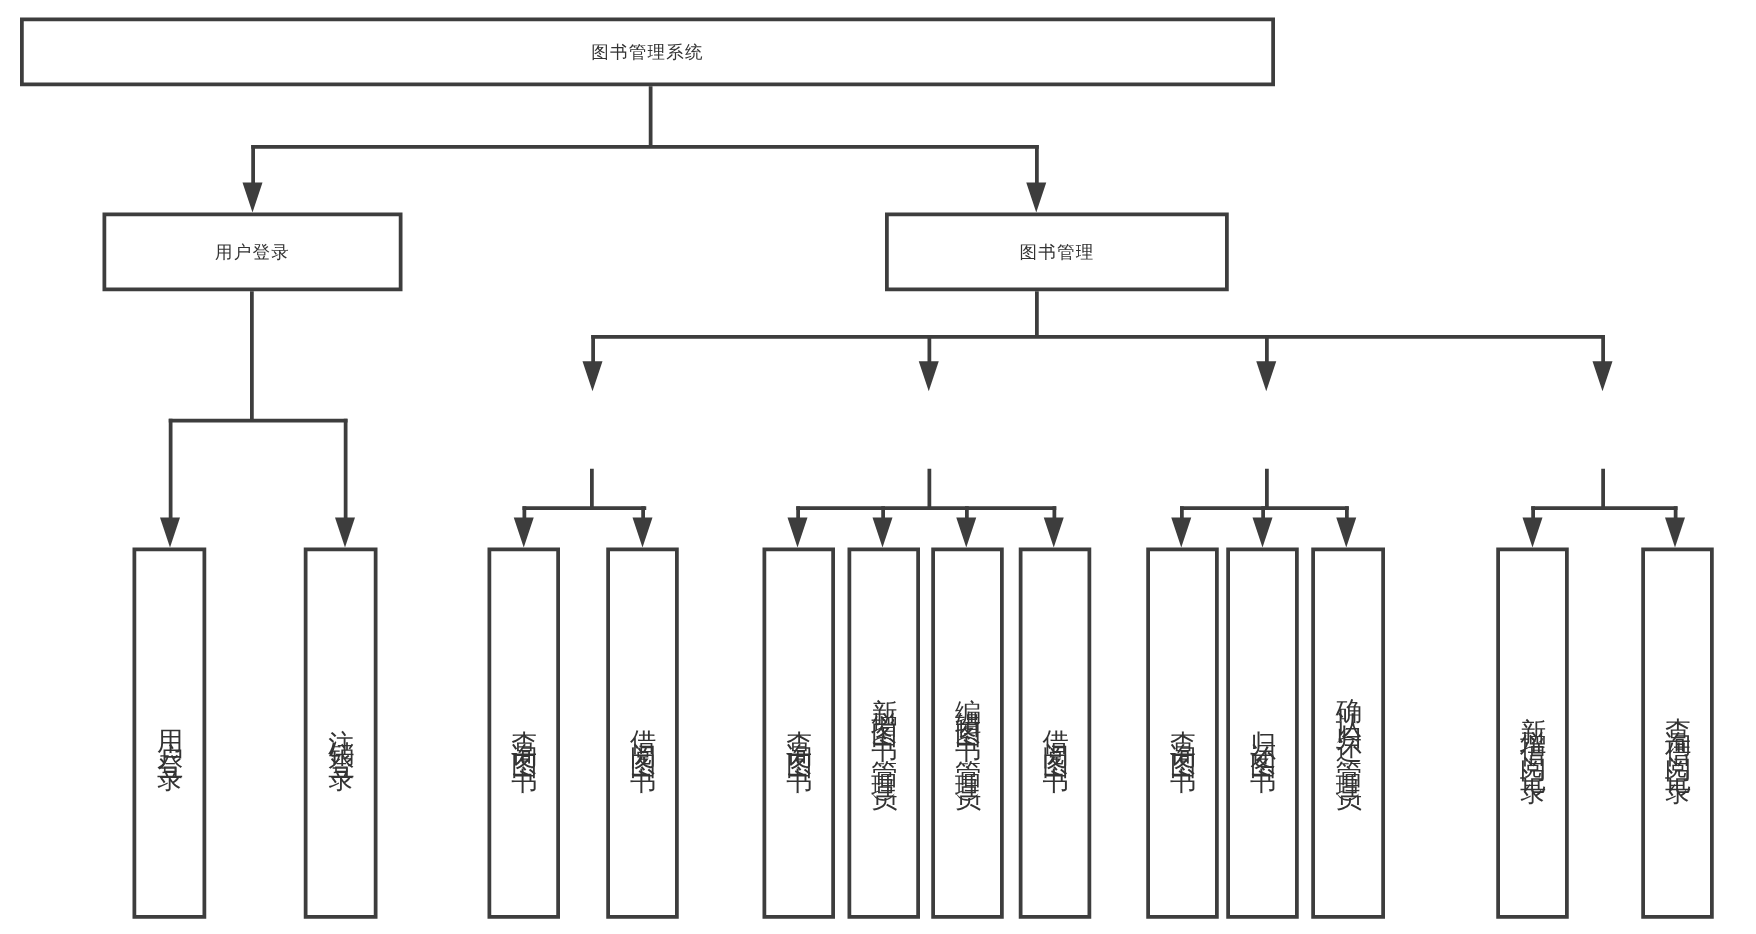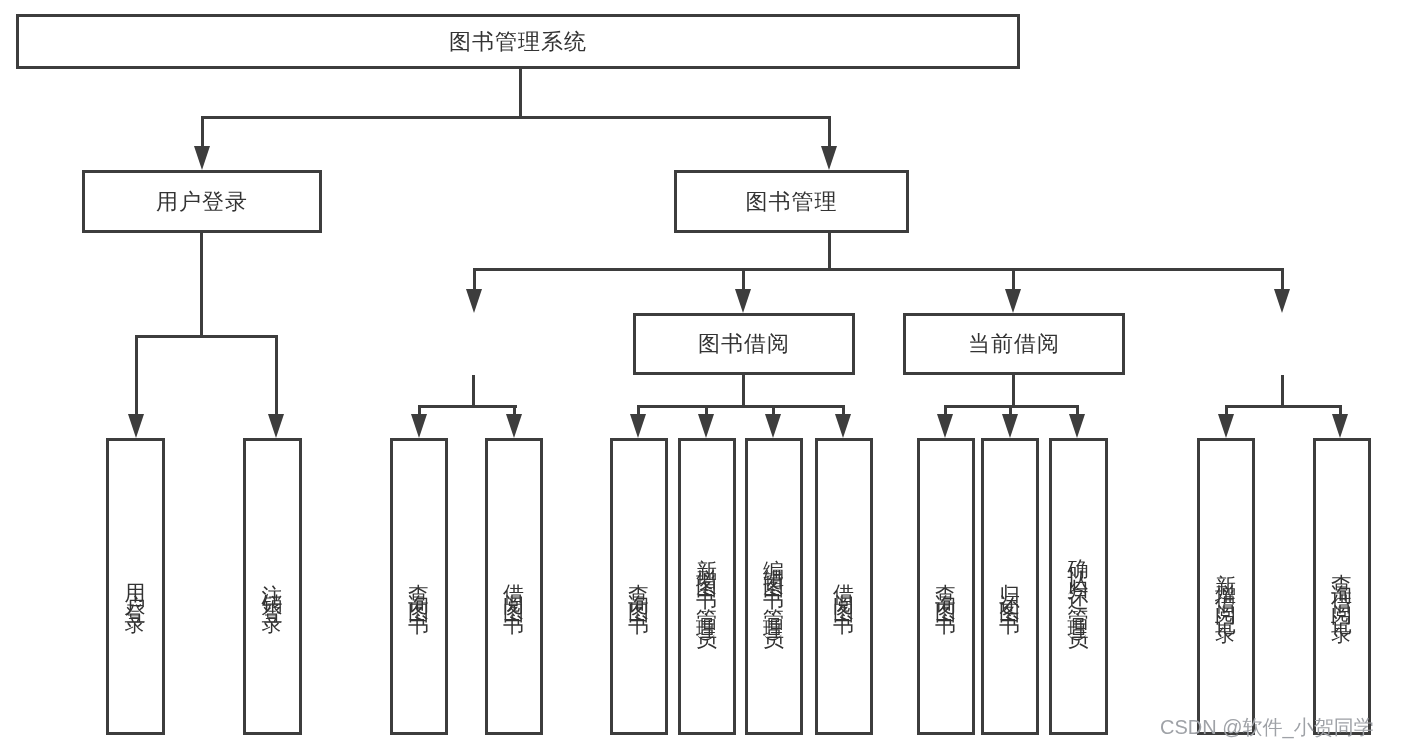--- a/index.html
+++ b/index.html
@@ -12,21 +12,21 @@
   }
   .box{
     position:absolute;
     box-sizing:border-box;
     border:3px solid var(--line,#3d3d3d);
     background:#fff;
     display:flex;align-items:center;justify-content:center;
     color:var(--text,#333333);
   }
   .box .hl{
-    font-size:22px;
+    font-size:14px;
     letter-spacing:1px;
     white-space:nowrap;
   }
   .leaf .vl{
     writing-mode:vertical-rl;
     text-orientation:mixed;
     font-size:21px;
     line-height:1;
     letter-spacing:10px;
     color:var(--text,#333333);
@@ -62,21 +62,21 @@
   <div class="line" style="left:519px;top:69px;width:3px;height:49px"></div>
   <div class="line" style="left:201px;top:116px;width:630px;height:3px"></div>
   <div class="line" style="left:201px;top:116px;width:3px;height:34px"></div>
   <div class="arrow" style="left:194px;top:146px"></div>
   <div class="line" style="left:828px;top:116px;width:3px;height:34px"></div>
   <div class="arrow" style="left:821px;top:146px"></div>
 
   <div class="box" style="left:82px;top:170px;width:240px;height:63px">
     <span class="hl">用户登录</span>
   </div>
-  <div class="box" style="left:674px;top:170px;width:235px;height:63px">
+  <div class="box" style="left:708px;top:170px;width:275px;height:63px">
     <span class="hl">图书管理</span>
   </div>
 
   <div class="line" style="left:200px;top:233px;width:3px;height:104px"></div>
   <div class="line" style="left:135px;top:335px;width:143px;height:3px"></div>
   <div class="line" style="left:135px;top:335px;width:3px;height:82px"></div>
   <div class="arrow" style="left:128px;top:414px"></div>
   <div class="line" style="left:275px;top:335px;width:3px;height:82px"></div>
   <div class="arrow" style="left:268px;top:414px"></div>
 
@@ -84,26 +84,20 @@
   <div class="line" style="left:473px;top:268px;width:811px;height:3px"></div>
   <div class="line" style="left:473px;top:268px;width:3px;height:24px"></div>
   <div class="arrow" style="left:466px;top:289px"></div>
   <div class="line" style="left:742px;top:268px;width:3px;height:24px"></div>
   <div class="arrow" style="left:735px;top:289px"></div>
   <div class="line" style="left:1012px;top:268px;width:3px;height:24px"></div>
   <div class="arrow" style="left:1005px;top:289px"></div>
   <div class="line" style="left:1281px;top:268px;width:3px;height:24px"></div>
   <div class="arrow" style="left:1274px;top:289px"></div>
 
-  <div class="box" style="left:633px;top:313px;width:222px;height:62px">
-    <span class="hl">图书借阅</span>
-  </div>
-  <div class="box" style="left:903px;top:313px;width:222px;height:62px">
-    <span class="hl">当前借阅</span>
-  </div>
 
   <div class="line" style="left:472px;top:375px;width:3px;height:32px"></div>
   <div class="line" style="left:418px;top:405px;width:99px;height:3px"></div>
   <div class="line" style="left:418px;top:405px;width:3px;height:12px"></div>
   <div class="arrow" style="left:411px;top:414px"></div>
   <div class="line" style="left:513px;top:405px;width:3px;height:12px"></div>
   <div class="arrow" style="left:506px;top:414px"></div>
 
   <div class="line" style="left:742px;top:375px;width:3px;height:32px"></div>
   <div class="line" style="left:637px;top:405px;width:208px;height:3px"></div>
@@ -169,15 +163,14 @@
     <span class="vl">确认归还（管理员）</span>
   </div>
 
   <div class="box leaf" style="left:1197px;top:438px;width:58px;height:297px">
     <span class="vl">新增借阅记录</span>
   </div>
   <div class="box leaf" style="left:1313px;top:438px;width:58px;height:297px">
     <span class="vl">查询借阅记录</span>
   </div>
 
-  <div class="watermark">CSDN @软件_小贺同学</div>
 
 </div>
 
 </body></html>

